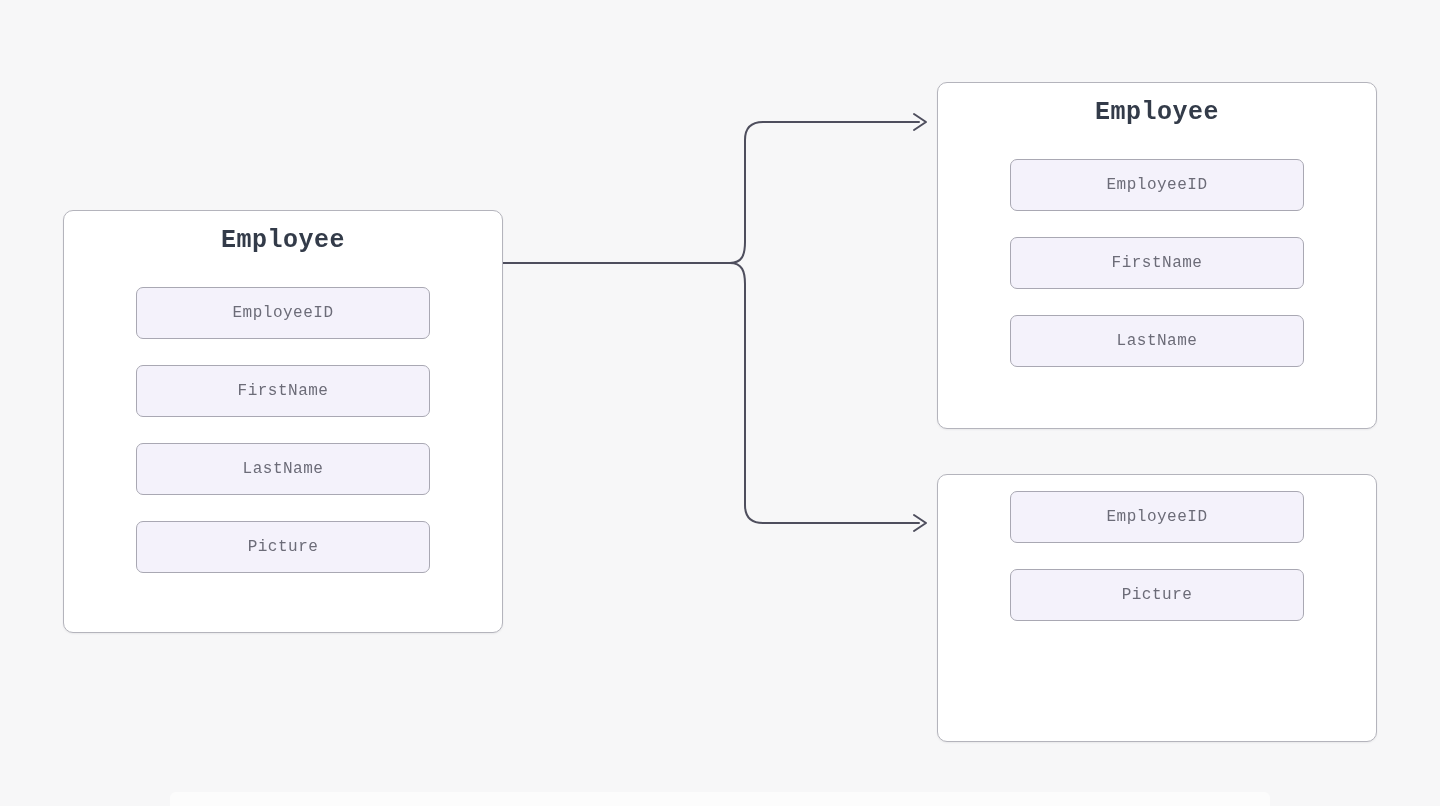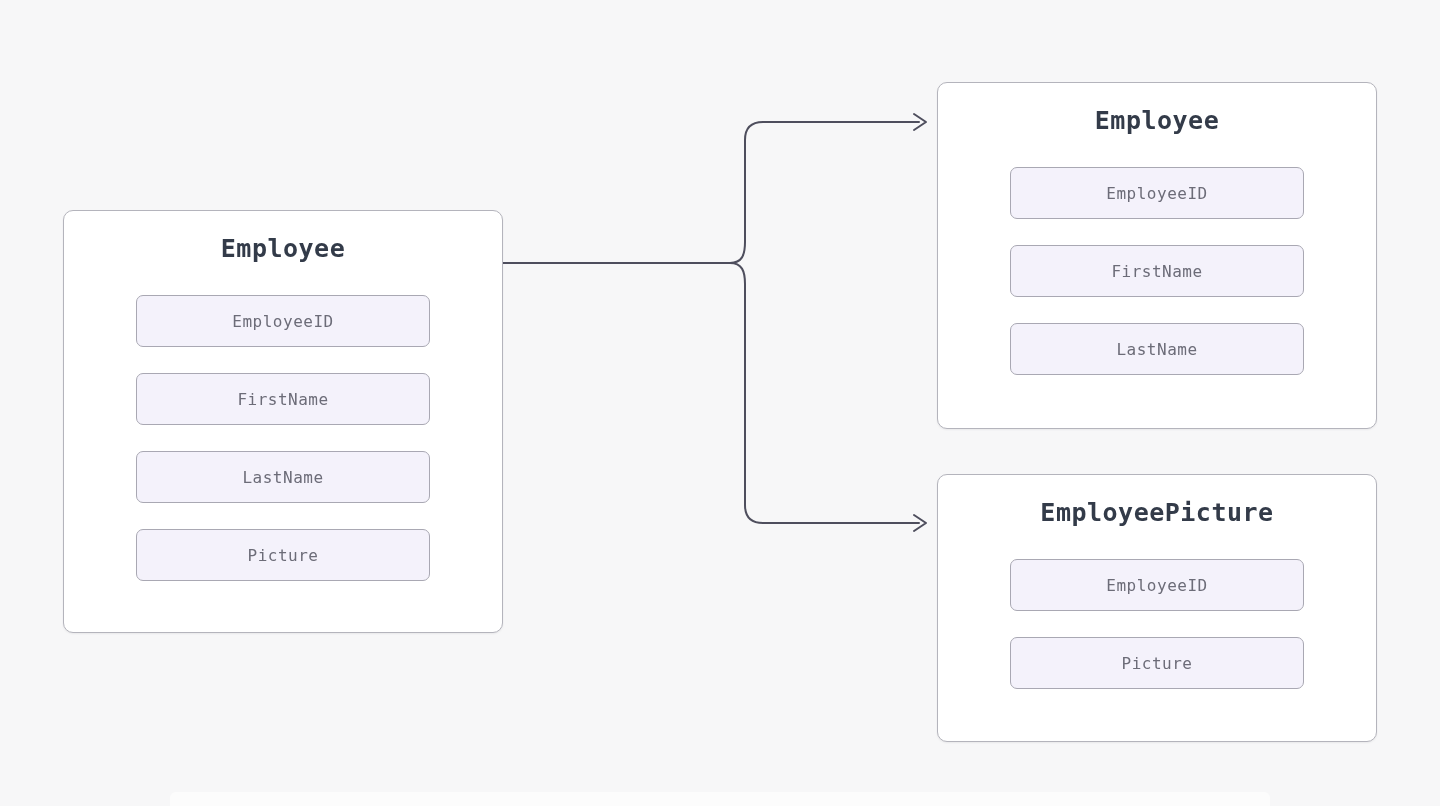--- a/index.html
+++ b/index.html
@@ -34,21 +34,22 @@
     stroke-width:2;
     stroke-linecap:round;
     stroke-linejoin:round;
   }
   .table-card{
     position:absolute;
     background:var(--card-bg);
     border:1.5px solid var(--card-border);
     border-radius:10px;
     box-shadow:0 1px 2px rgba(40,40,60,0.07);
-    padding-top:24px;
+    padding-top:16px;
+    font-family:Liberation Mono, monospace;
   }
   .card-source{left:63px;top:210px;width:440px;height:423px;}
   .card-target-top{left:937px;top:82px;width:440px;height:347px;}
   .card-target-bottom{left:937px;top:474px;width:440px;height:268px;}
   .table-title{
     height:27px;
     line-height:27px;
     text-align:center;
     font-size:25px;
     font-weight:bold;
@@ -99,19 +100,18 @@
   </div>
 
   <div class="table-card card-target-top">
     <div class="table-title">Employee</div>
     <div class="field-pill">EmployeeID</div>
     <div class="field-pill">FirstName</div>
     <div class="field-pill">LastName</div>
   </div>
 
   <div class="table-card card-target-bottom">
-    <div class="table-title">EmployeePicture</div>
     <div class="field-pill">EmployeeID</div>
     <div class="field-pill">Picture</div>
   </div>
 
   <div class="footer-strip"></div>
 </div>
 
 </body></html>

